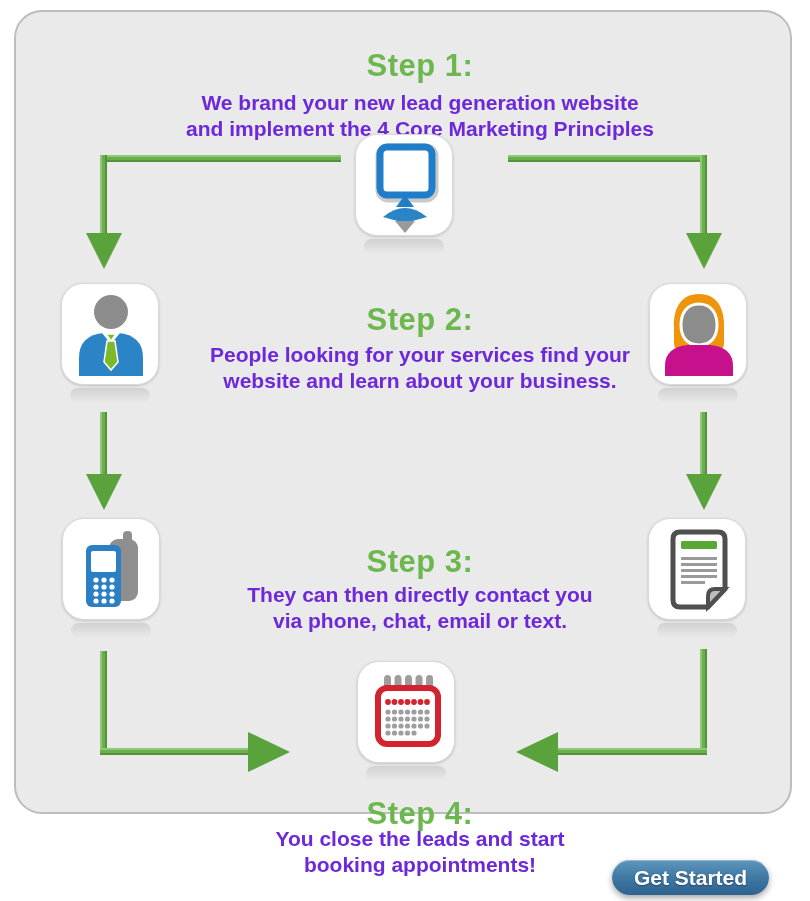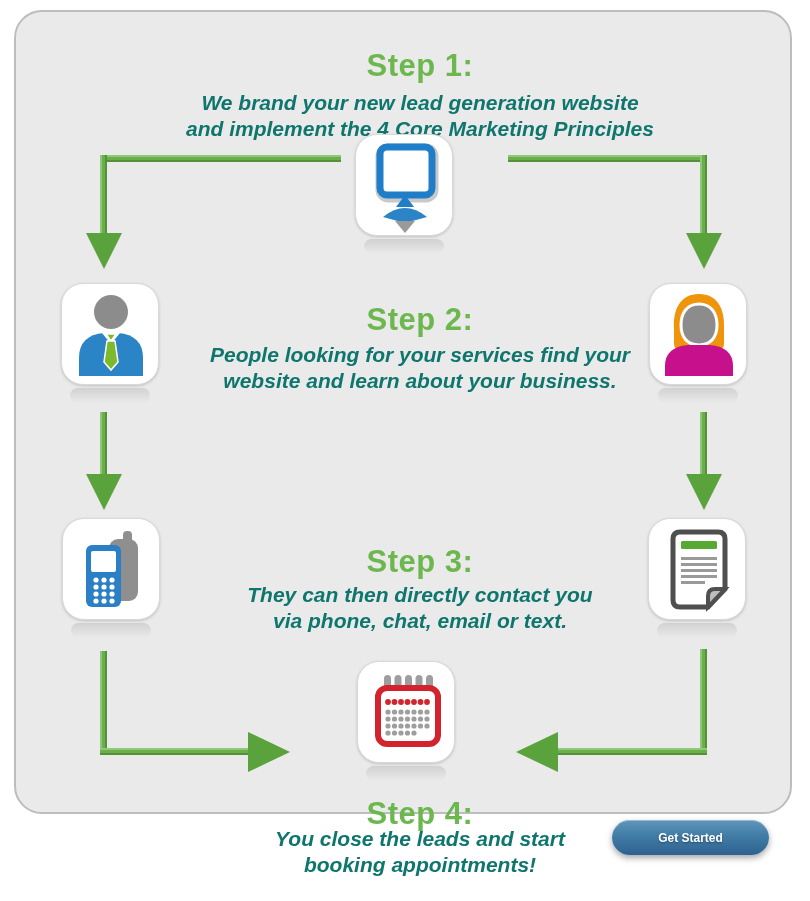--- a/index.html
+++ b/index.html
@@ -7,21 +7,21 @@
     width:810px;height:901px;position:relative;background:#ffffff;
     font-family:"Liberation Sans", sans-serif;overflow:hidden;
   }
   .panel{
     position:absolute;left:14px;top:10px;width:778px;height:804px;
     background:#eaeaea;border:2px solid #bdbdbd;border-radius:28px;
     box-sizing:border-box;
   }
   .ctext{position:absolute;left:14px;width:780px;text-align:center;}
   .step-title{color:#6cb84e;font-size:31px;font-weight:600;letter-spacing:0.5px;}
-  .step-body{color:#0f766e;font-size:21px;font-weight:bold;line-height:26px;font-style:italic;}
+  .step-body{color:#6d28d9;font-size:21px;font-weight:bold;line-height:26px;}
   .card{
     position:absolute;width:98px;height:102px;background:#ffffff;
     border:1px solid #d9d9d9;border-radius:22px;
     box-shadow:0 1px 3px rgba(0,0,0,0.18);box-sizing:border-box;
   }
   .card svg{position:absolute;left:0;top:0;}
   .refl{
     position:absolute;left:8px;right:8px;top:104px;height:15px;
     background:linear-gradient(180deg,rgba(60,60,60,0.14),rgba(60,60,60,0));
     border-radius:10px;
@@ -43,26 +43,26 @@
     position:absolute;width:0;height:0;
     border-top:20px solid transparent;border-bottom:20px solid transparent;
     border-left:42px solid #5aa23c;
   }
   .head-left{
     position:absolute;width:0;height:0;
     border-top:20px solid transparent;border-bottom:20px solid transparent;
     border-right:42px solid #5aa23c;
   }
   .btn{
-    position:absolute;left:612px;top:820px;width:157px;height:35px;
+    position:absolute;left:612px;top:860px;width:157px;height:35px;
     border-radius:18px;border:none;cursor:pointer;
     background:linear-gradient(180deg,#5f96bc 0%,#417cA6 45%,#2e6290 100%);
     box-shadow:0 3px 6px rgba(0,0,0,0.35), inset 0 1px 0 rgba(255,255,255,0.35);
     color:#ffffff;font-family:"Liberation Sans",sans-serif;
-    font-size:12px;font-weight:bold;text-shadow:0 1px 2px rgba(0,0,0,0.35);
+    font-size:21px;font-weight:bold;text-shadow:0 1px 2px rgba(0,0,0,0.35);
   }
 </style>
 </head>
 <body>
 
 <div class="panel">
 
   <div class="ctext step-title" style="top:36px;">Step 1:</div>
   <div class="ctext step-body" style="top:78px;">
     <div>We brand your new lead generation website</div>

